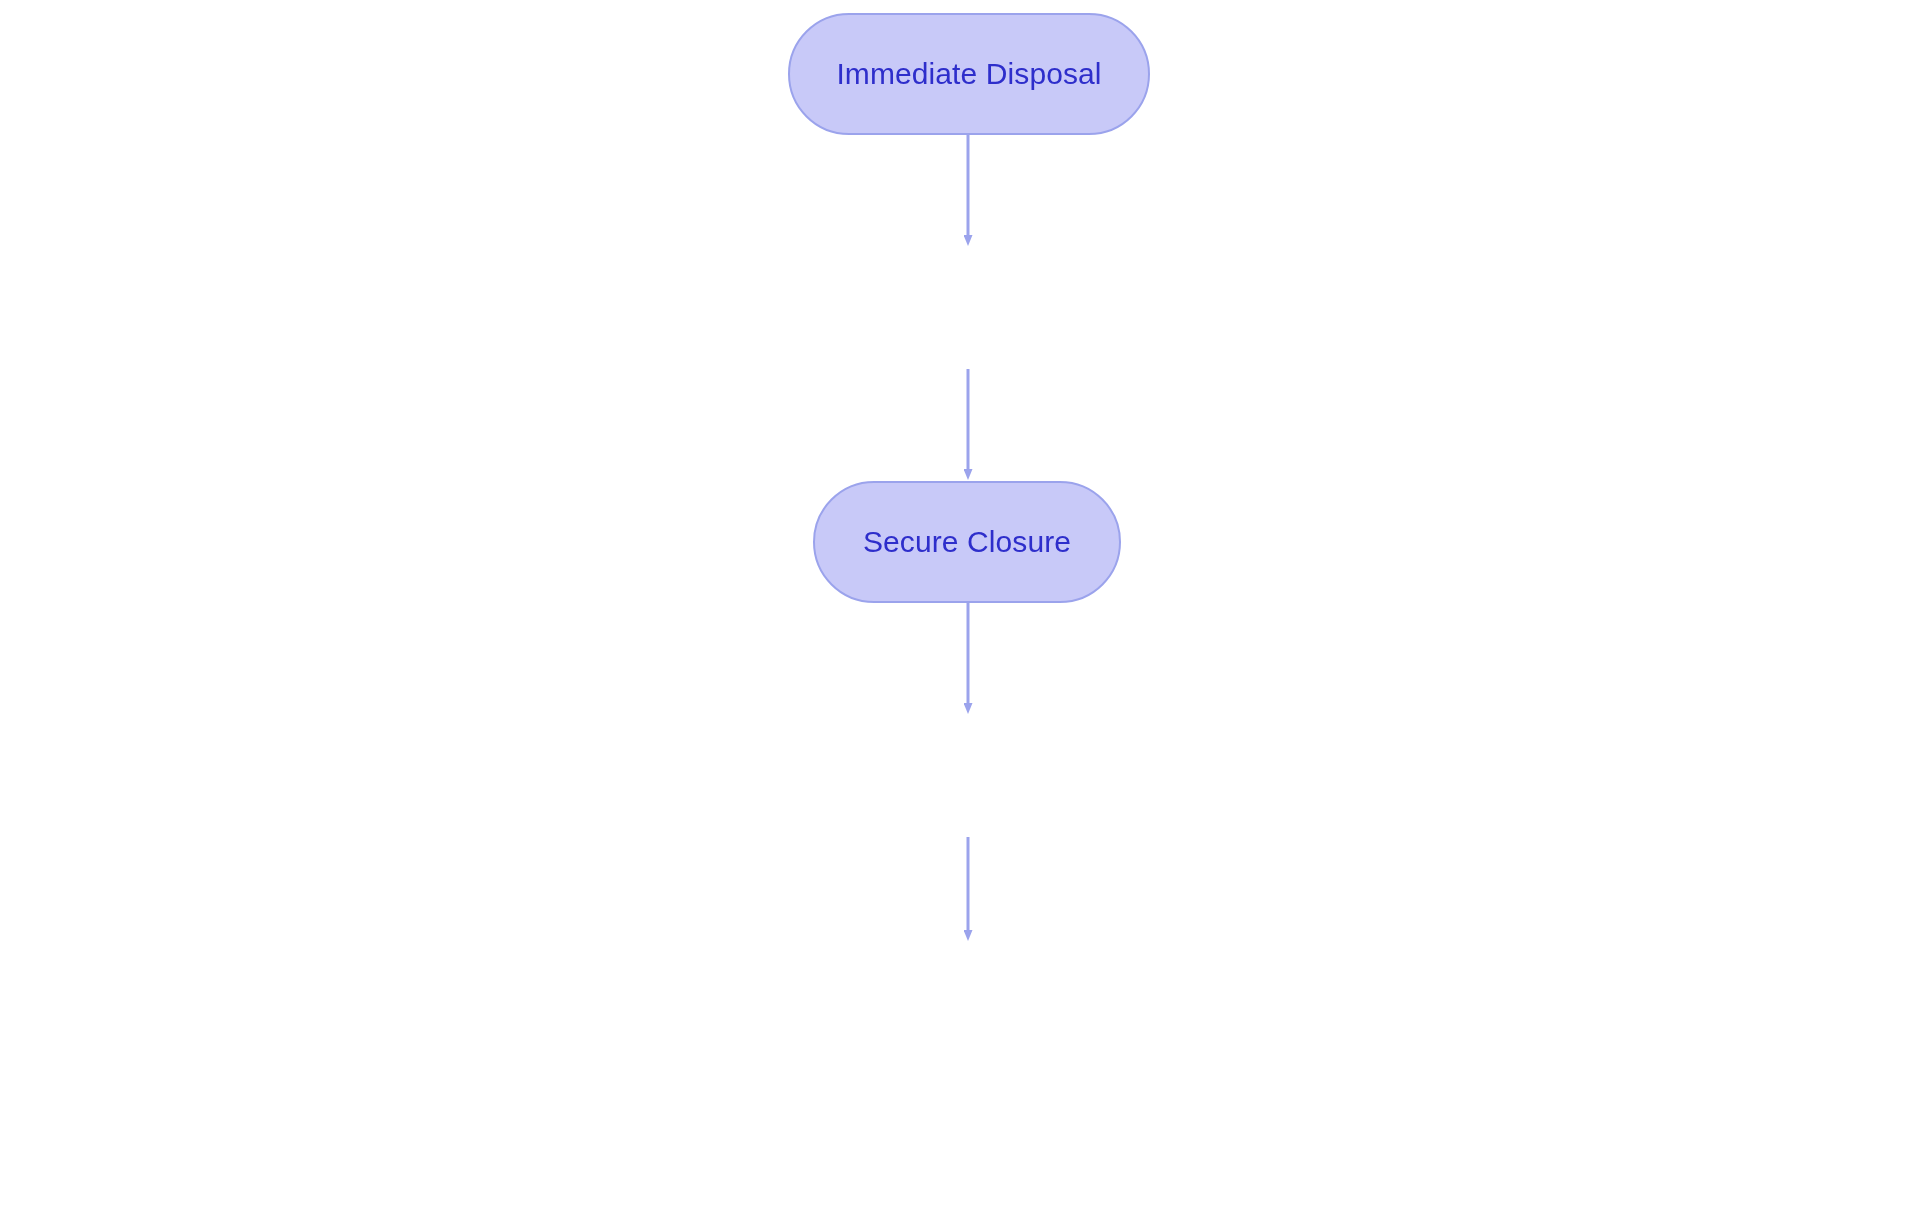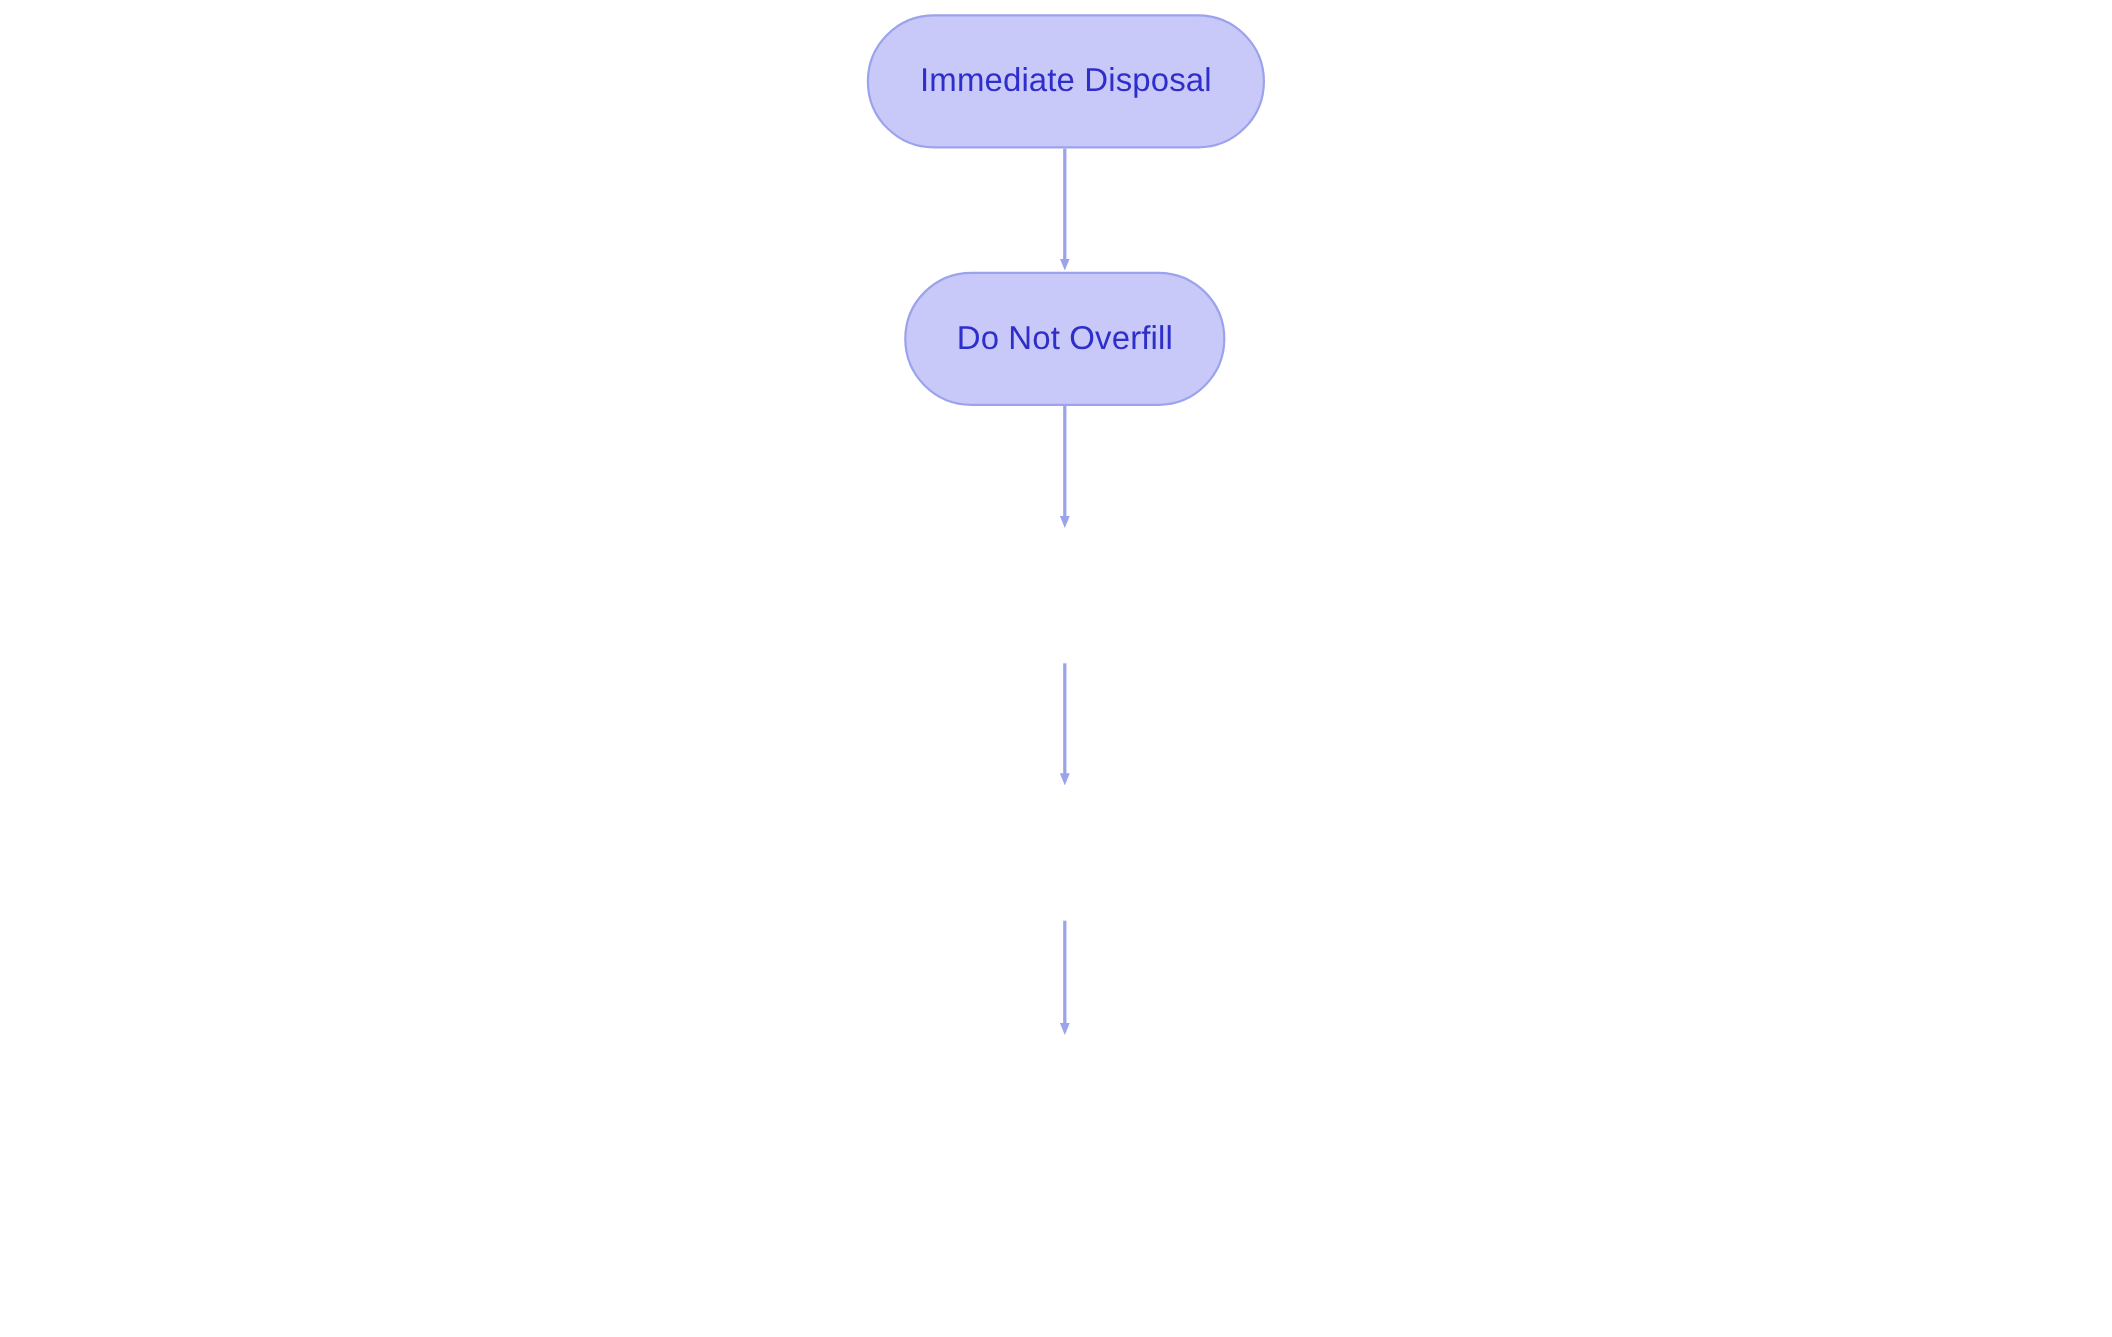--- a/index.html
+++ b/index.html
@@ -70,24 +70,24 @@
     <line x1="968" y1="603" x2="968" y2="704" stroke="#9BA3EC" stroke-width="3" marker-end="url(#arrowhead)"></line>
 
     <line x1="968" y1="837" x2="968" y2="931" stroke="#9BA3EC" stroke-width="3" marker-end="url(#arrowhead)"></line>
   </svg>
 
   
   <div class="node" id="node-0">
     <span class="node-label">Immediate Disposal</span>
   </div>
 
-  <div class="node" id="node-1">
-    <span class="node-label">Do Not Overfill</span>
+
+  <div class="node" id="node-2">
+    <span class="node-label">Secure Closure</span>
   </div>
-
 
 
   
 
   
   
 
 </div>
 
 </body></html>

